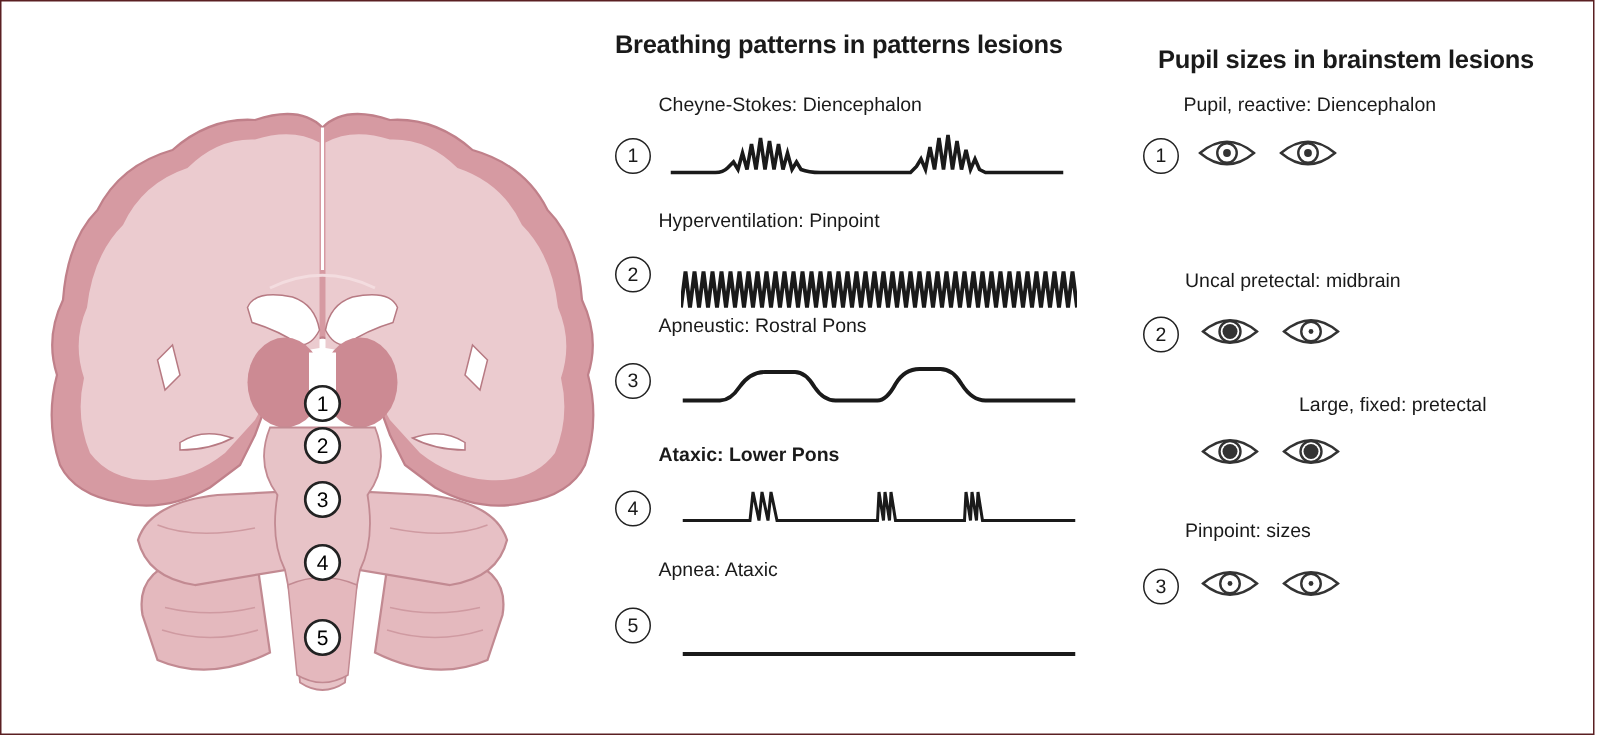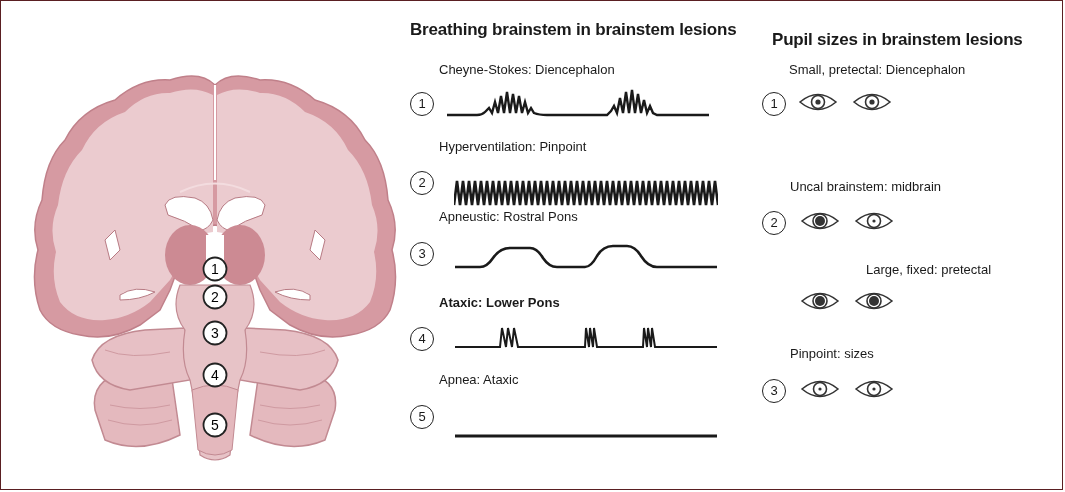--- a/index.html
+++ b/index.html
@@ -76,21 +76,21 @@
         <circle cx="195" cy="315" r="11.5" fill="#fff" stroke="#222" stroke-width="1.8"></circle>
         <text x="195" y="320">4</text>
       </g>
     <g>
         <circle cx="195" cy="365" r="11.5" fill="#fff" stroke="#222" stroke-width="1.8"></circle>
         <text x="195" y="370">5</text>
       </g>
   </g>
 </svg>
 
-<div class="h" style="left:410px;top:20px;">Breathing brainstem in brainstem lesions</div>
+<div class="h" style="left:410px;top:20px;">Breathing patterns in patterns lesions</div>
 
 <div class="lbl" style="left:439px;top:62px;">Cheyne-Stokes: Diencephalon</div>
 <div class="num" style="left:410px;top:92px;">1</div>
 <svg class="wave" style="left:447px;top:86px;" width="262" height="32">
   <path d="M0 29 L30 29 Q35 29 38 26 L42 22 L45 27 L48 16 L51 27 L54 10 L57 27 L60 6 L63 27 L66 8 L69 27 L72 10 L75 27 L78 16 L81 27 L84 22 L87 27 Q92 29 100 29 L160 29 L164 25 L167 20 L170 27 L173 12 L176 27 L179 6 L182 27 L185 4 L188 27 L191 8 L194 27 L197 14 L200 27 L203 20 L206 27 L210 29 L262 29" fill="none" stroke="#1a1a1a" stroke-width="2.4"></path>
 </svg>
 
 <div class="lbl" style="left:439px;top:139px;">Hyperventilation: Pinpoint</div>
 <div class="num" style="left:410px;top:171px;">2</div>
 <svg class="wave" style="left:454px;top:178px;" width="264" height="30">
@@ -110,35 +110,35 @@
 </svg>
 
 <div class="lbl" style="left:439px;top:372px;">Apnea: Ataxic</div>
 <div class="num" style="left:410px;top:405px;">5</div>
 <svg class="wave" style="left:455px;top:432px;" width="262" height="8">
   <path d="M0 4 L262 4" stroke="#1a1a1a" stroke-width="2.8"></path>
 </svg>
 
 <div class="h" style="left:772px;top:20px;margin-top:10px;">Pupil sizes in brainstem lesions</div>
 
-<div class="lbl" style="left:789px;top:62px;">Small, pretectal: Diencephalon</div>
+<div class="lbl" style="left:789px;top:62px;">Pupil, reactive: Diencephalon</div>
 <div class="num" style="left:762px;top:92px;">1</div>
 <svg class="eye" style="left:798px;top:91px;" width="40" height="22">
     <path d="M2 11 Q20 -4 38 11 Q20 26 2 11Z" fill="none" stroke="#333" stroke-width="1.6"></path>
     <path d="M7 11 Q20 -1 33 11" fill="none" stroke="#333" stroke-width="0"></path>
     <circle cx="20" cy="11" r="6.5" fill="none" stroke="#333" stroke-width="1.6"></circle>
     <circle cx="20" cy="11" r="2.6" fill="#333"></circle>
   </svg>
 <svg class="eye" style="left:852px;top:91px;" width="40" height="22">
     <path d="M2 11 Q20 -4 38 11 Q20 26 2 11Z" fill="none" stroke="#333" stroke-width="1.6"></path>
     <circle cx="20" cy="11" r="6.5" fill="none" stroke="#333" stroke-width="1.6"></circle>
     <circle cx="20" cy="11" r="2.6" fill="#333"></circle>
   </svg>
 
-<div class="lbl" style="left:790px;top:179px;">Uncal brainstem: midbrain</div>
+<div class="lbl" style="left:790px;top:179px;">Uncal pretectal: midbrain</div>
 <div class="num" style="left:762px;top:211px;">2</div>
 <svg class="eye" style="left:800px;top:210px;" width="40" height="22">
     <path d="M2 11 Q20 -4 38 11 Q20 26 2 11Z" fill="none" stroke="#333" stroke-width="1.6"></path>
     <circle cx="20" cy="11" r="7" fill="none" stroke="#333" stroke-width="1.6"></circle>
     <circle cx="20" cy="11" r="5" fill="#333"></circle>
   </svg>
 <svg class="eye" style="left:854px;top:210px;" width="40" height="22">
     <path d="M2 11 Q20 -4 38 11 Q20 26 2 11Z" fill="none" stroke="#333" stroke-width="1.6"></path>
     <circle cx="20" cy="11" r="6.5" fill="none" stroke="#333" stroke-width="1.6"></circle>
     <circle cx="20" cy="11" r="1.6" fill="#333"></circle>

